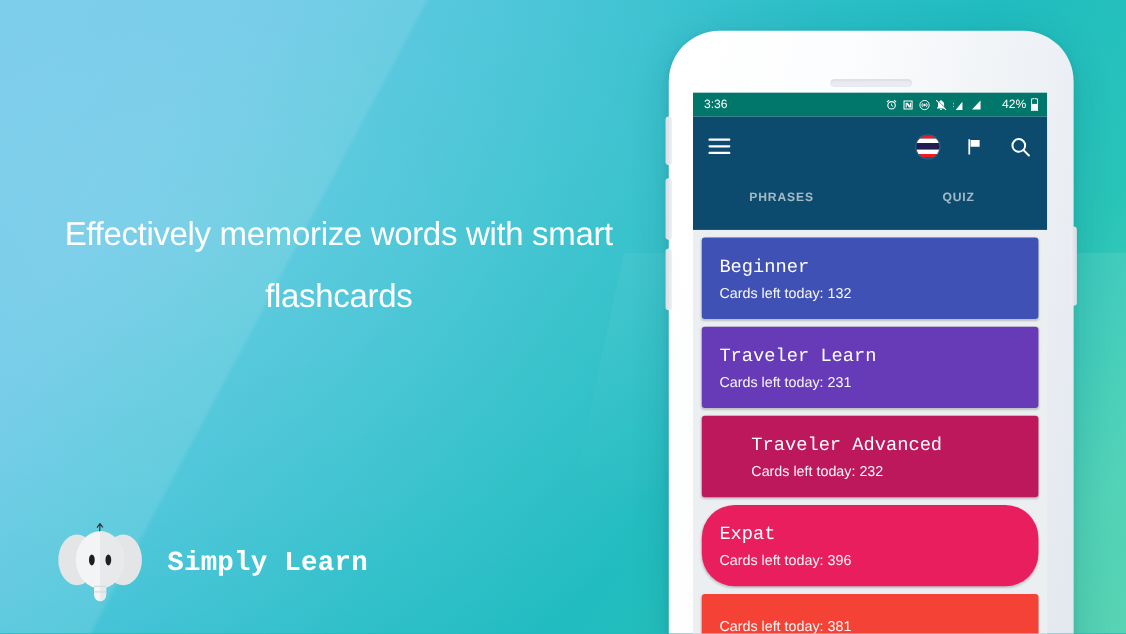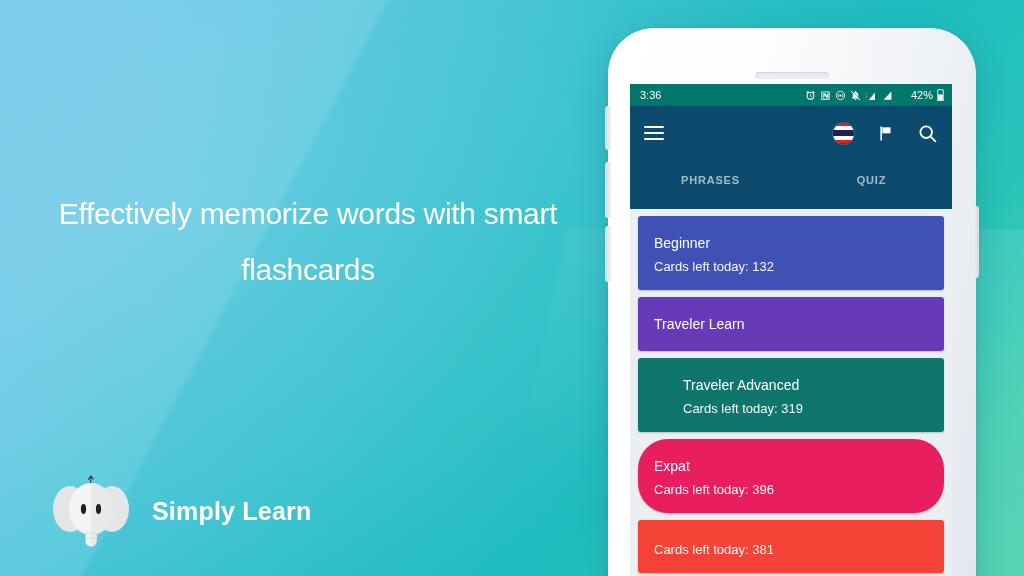--- a/index.html
+++ b/index.html
@@ -46,21 +46,21 @@
     font-size:30px;
     line-height:56px;
     font-weight:400;
     letter-spacing:-0.3px;
     margin-top:20px;
   }
 
   
   #logo-row {
     position:absolute; left:52px; top:473px;
-    display:flex; align-items:center; gap:22px;
+    display:flex; align-items:center; gap:22px;font-family:Liberation Mono, monospace;
   }
   #logo-mark { width:78px; height:76px; position:relative; }
   #logo-text {
     color:#ffffff; font-size:25px; font-weight:bold; letter-spacing:0.2px;
   }
 
   
   #phone {
     position:absolute; left:608px; top:28px;
     width:368px; height:600px;
@@ -134,21 +134,21 @@
     height:3px; background:#e3e83a;
   }
 
   
   #cardlist { padding:7px 8px 0 8px; }
   .card {
     border-radius:3px; margin-bottom:7px; padding:17px 16px 16px 16px;
     color:#ffffff;
     box-shadow:0 1px 2px rgba(0,0,0,0.20);
   }
-  .card-title { font-size:14px; line-height:21px; font-weight:400; }
+  .card-title { font-size:17px; line-height:21px; font-weight:400;font-family:Liberation Mono, monospace; }
   .card-sub { font-size:13px; margin-top:5px; opacity:0.96; }
 </style>
 </head>
 <body>
 
 <div id="bg">
   <div id="bg-sweep1"></div>
   <div id="bg-sweep2"></div>
   <div id="bg-sweep3"></div>
 </div>
@@ -267,24 +267,25 @@
       </div>
     </div>
 
     <div id="cardlist">
       <div class="card" style="background:#3f51b5;">
         <div class="card-title">Beginner</div>
         <div class="card-sub">Cards left today: 132</div>
       </div>
       <div class="card" style="background:#673ab7;">
         <div class="card-title">Traveler Learn</div>
-      </div>
-      <div class="card" style="background:#0f766e;padding-left:45px;">
+        <div class="card-sub">Cards left today: 231</div>
+      </div>
+      <div class="card" style="background:#be185d;padding-left:45px;">
         <div class="card-title">Traveler Advanced</div>
-        <div class="card-sub">Cards left today: 319</div>
+        <div class="card-sub">Cards left today: 232</div>
       </div>
       <div class="card" style="background:#e91e5e;border-radius:30px;">
         <div class="card-title">Expat</div>
         <div class="card-sub">Cards left today: 396</div>
       </div>
       <div class="card" style="background:#f44336;">
         <div class="card-sub">Cards left today: 381</div>
       </div>
     </div>
 

